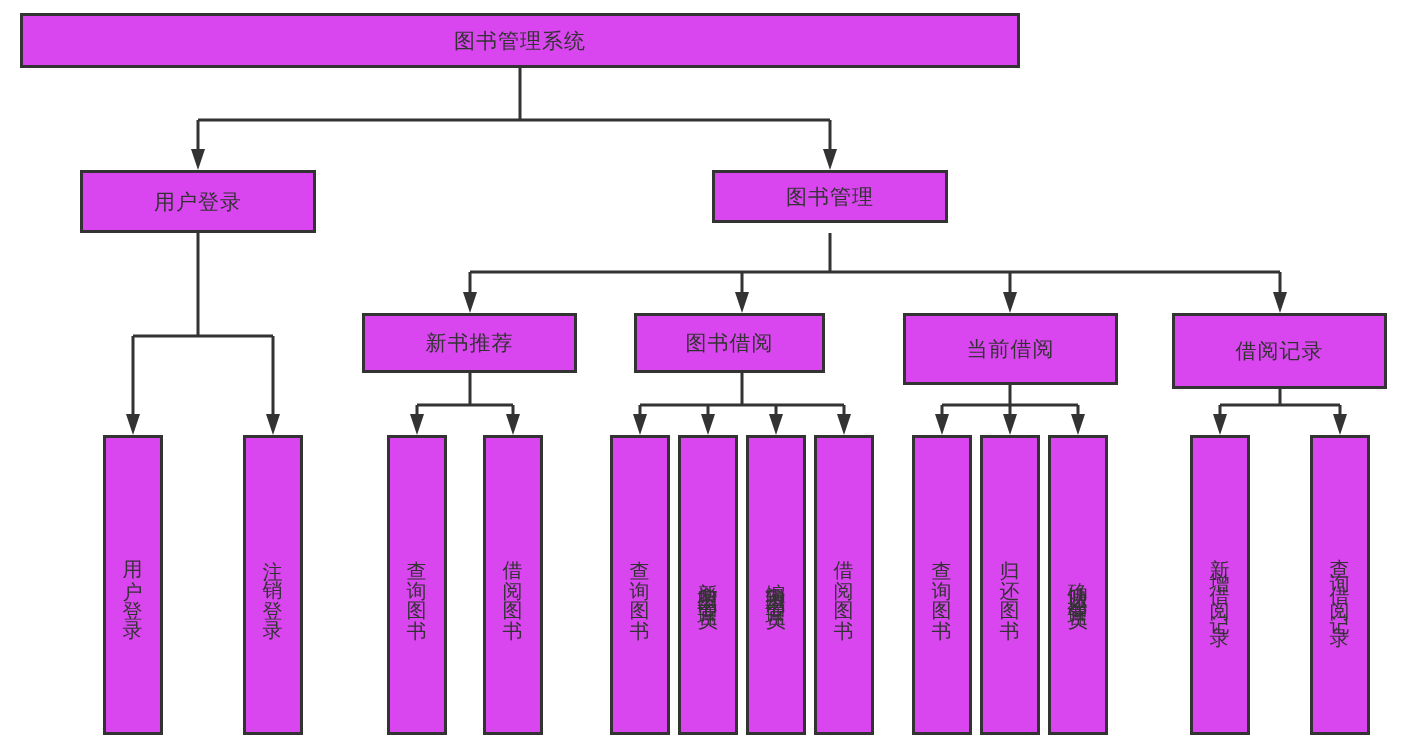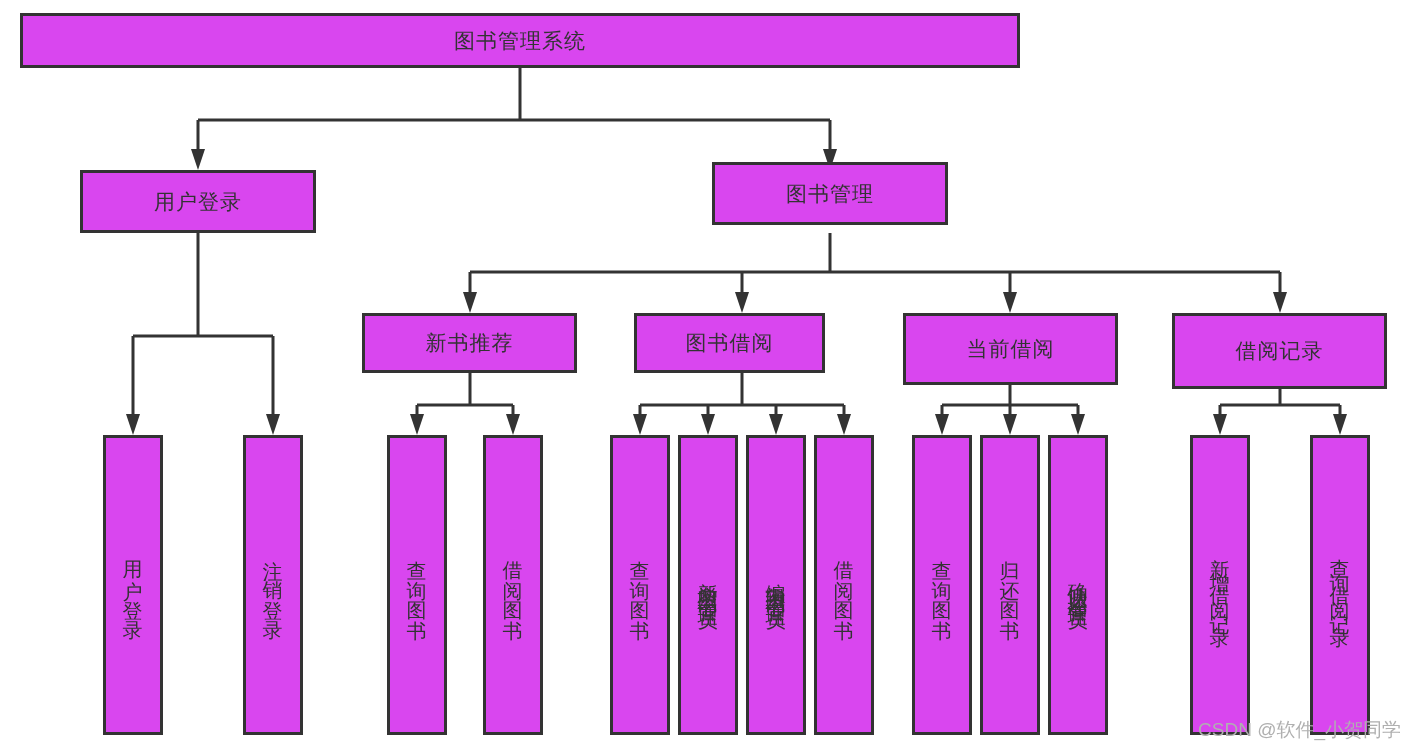--- a/index.html
+++ b/index.html
@@ -96,21 +96,21 @@
     </g>
   </svg>
 
   <div class="node node-h" style="left:20px; top:13px; width:1000px; height:55px;">
     <span>图书管理系统</span>
   </div>
 
   <div class="node node-h" style="left:80px; top:170px; width:236px; height:63px;">
     <span>用户登录</span>
   </div>
-  <div class="node node-h" style="left:712px; top:162px; width:236px; height:63px;">
+  <div class="node node-h" style="left:712px; top:170px; width:236px; height:53px;">
     <span>图书管理</span>
   </div>
 
   <div class="node node-h" style="left:362px; top:313px; width:215px; height:60px;">
     <span>新书推荐</span>
   </div>
   <div class="node node-h" style="left:634px; top:313px; width:191px; height:60px;">
     <span>图书借阅</span>
   </div>
   <div class="node node-h" style="left:903px; top:313px; width:215px; height:72px;">
@@ -157,15 +157,14 @@
     <span class="vlabel ls-tight">确认归还（管理员）</span>
   </div>
 
   <div class="node node-v" style="left:1190px; top:435px; width:60px; height:300px;">
     <span class="vlabel ls-mid">新增借阅记录</span>
   </div>
   <div class="node node-v" style="left:1310px; top:435px; width:60px; height:300px;">
     <span class="vlabel ls-mid">查询借阅记录</span>
   </div>
 
-  <div class="watermark">CSDN @软件_小贺同学</div>
 
 </div>
 
 </body></html>

